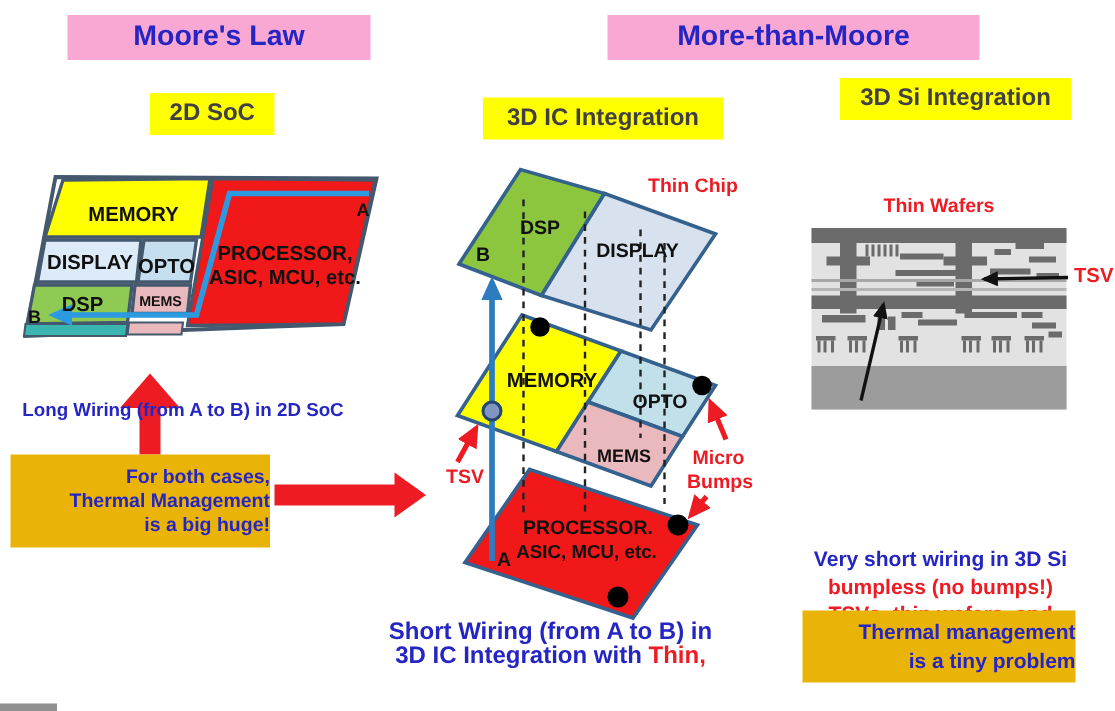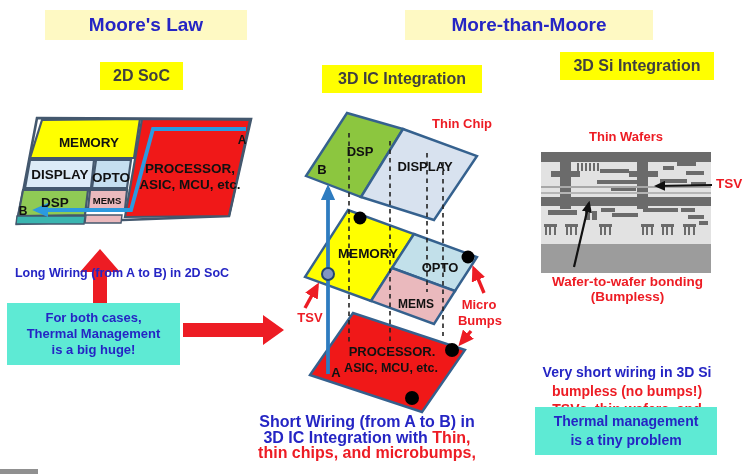--- a/index.html
+++ b/index.html
@@ -1,22 +1,22 @@
 <!DOCTYPE html>
 <html><head>
 <meta charset="utf-8">
 <style>
   html,body{margin:0;padding:0;background:#fff;}
   .stage{position:relative;width:743px;height:474px;background:#fff;overflow:hidden;
          font-family:"Liberation Sans",sans-serif;font-weight:bold;}
   .abs{position:absolute;}
-  .hdr{background:#fef9c3;color:#2525c4;font-size:19px;text-align:center;line-height:30px;height:30px;}
+  .hdr{background:#f9a8d4;color:#2525c4;font-size:19px;text-align:center;line-height:30px;height:30px;}
   .sub{background:#ffff00;color:#404040;font-size:16px;text-align:center;line-height:28px;height:28px;}
   .cap{color:#2525c4;font-size:12.5px;text-align:center;line-height:15.5px;}
-  .note{background:#5eead4;color:#2525c4;font-size:13px;text-align:center;line-height:16px;}
+  .note{background:#eab308;color:#2525c4;font-size:13px;text-align:right;line-height:16px;}
   .red{color:#ed1c24;}
   .blue{color:#2525c4;}
   svg{position:absolute;left:0;top:0;}
   svg text{font-family:"Liberation Sans",sans-serif;font-weight:bold;fill:#111;}
   .rt{fill:#ed1c24;}
 </style>
 </head>
 <body>
 
 <div class="stage">
@@ -190,27 +190,22 @@
 
   <div class="abs note" style="left:7px;top:303px;width:173px;height:62px;padding-top:7px;box-sizing:border-box;">
     <div>For both cases,</div>
     <div>Thermal Management</div>
     <div>is a big huge!</div>
   </div>
 
   <div class="abs cap" style="left:257px;top:414px;width:220px;font-size:16px;line-height:15.5px;">
     <div>Short Wiring (from A to B) in</div>
     <div><span>3D IC Integration with</span> <span class="red">Thin,</span></div>
-    <div class="red">thin chips, and microbumps,</div>
-  </div>
-
-  <div class="abs cap red" style="left:530px;top:274px;width:195px;font-size:13.5px;line-height:15px;">
-    <div>Wafer-to-wafer bonding</div>
-    <div>(Bumpless)</div>
-  </div>
+  </div>
+
 
   <div class="abs cap" style="left:522px;top:315px;width:210px;font-size:14px;line-height:18.5px;margin-top:48px;">
     <div class="blue">Very short wiring in 3D Si</div>
     <div class="red">bumpless (no bumps!)</div>
     <div class="red">TSVs, thin wafers, and</div>
   </div>
 
   <div class="abs note" style="left:535px;top:407px;width:182px;height:48px;padding-top:5px;box-sizing:border-box;font-size:14px;line-height:19px;">
     <div>Thermal management</div>
     <div>is a tiny problem</div>

